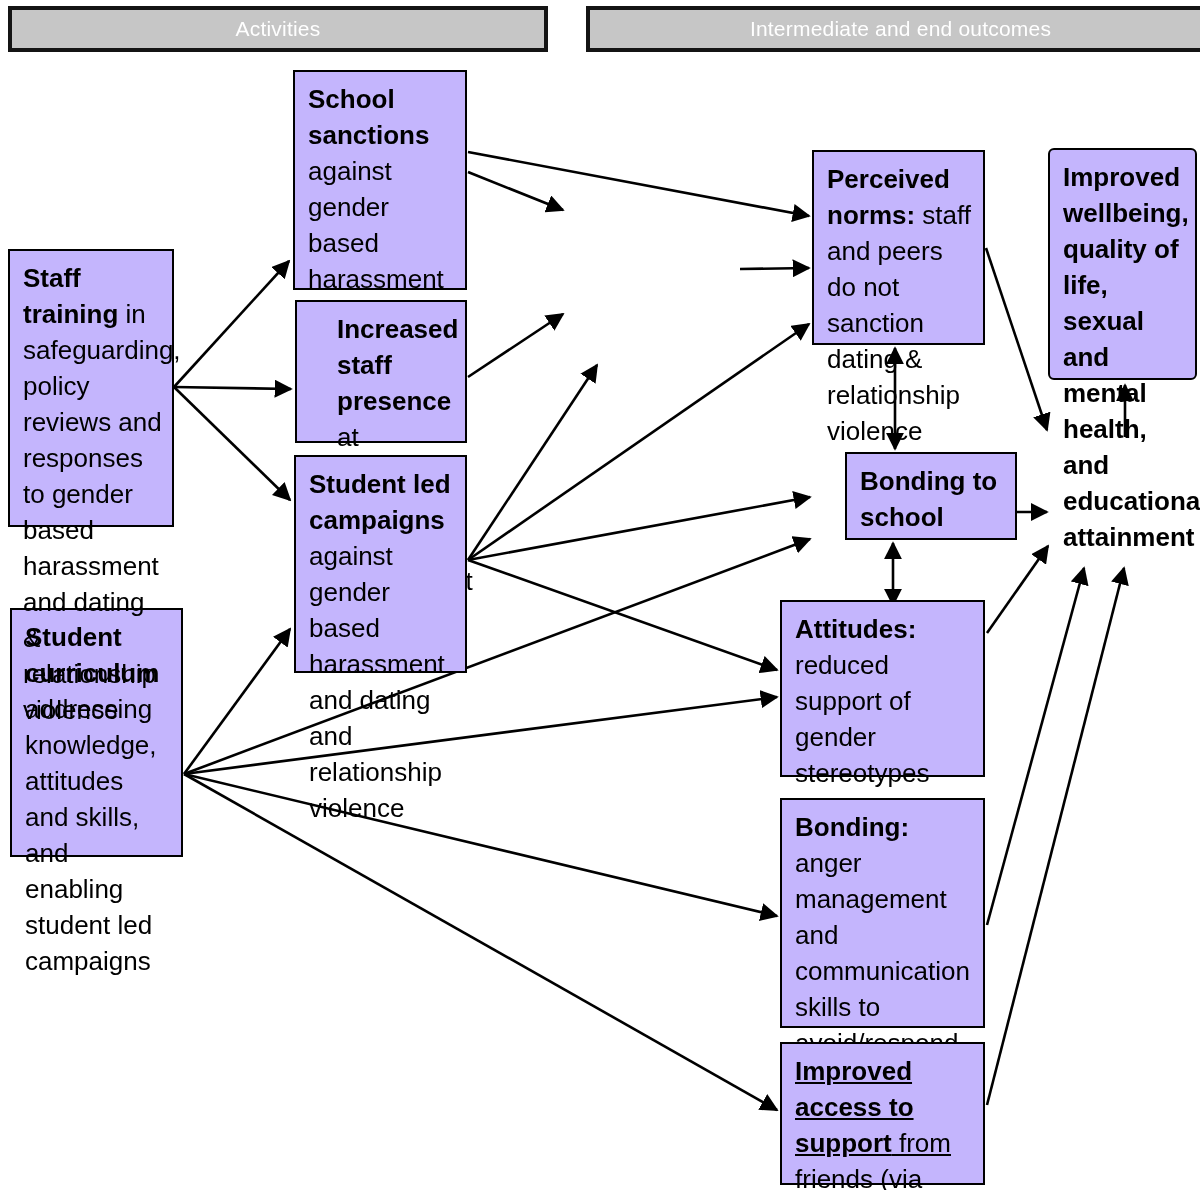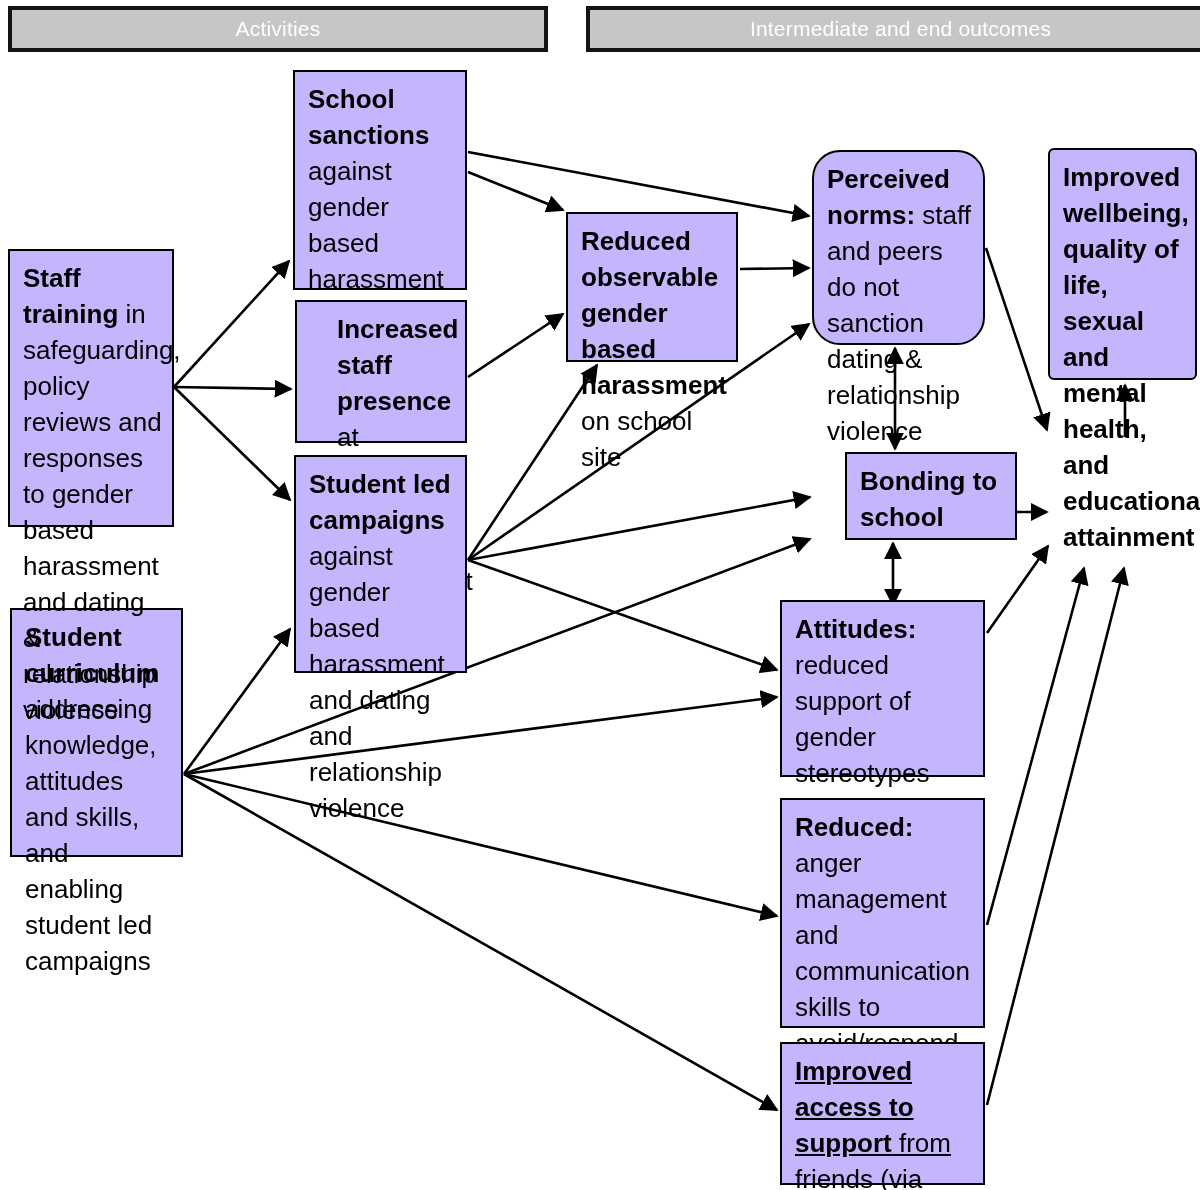--- a/index.html
+++ b/index.html
@@ -23,21 +23,21 @@
     padding:9px 8px 6px 13px;
     font-size:26px;line-height:36px;
   }
   .box .b{font-weight:bold;}
   #n-staff-training{left:8px;top:249px;width:166px;height:278px;}
   #n-student-curriculum{left:10px;top:608px;width:173px;height:249px;}
   #n-school-sanctions{left:293px;top:70px;width:174px;height:220px;}
   #n-staff-presence{left:295px;top:300px;width:172px;height:143px;padding-left:40px;}
   #n-student-campaigns{left:294px;top:455px;width:173px;height:218px;}
   #n-reduced-harassment{left:566px;top:212px;width:172px;height:150px;}
-  #n-perceived-norms{left:812px;top:150px;width:173px;height:195px;border-radius:28px;}
+  #n-perceived-norms{left:812px;top:150px;width:173px;height:195px;}
   #n-bonding{left:813px;top:452px;width:172px;height:88px;margin-left:32px;}
   #n-attitudes{left:780px;top:600px;width:205px;height:177px;}
   #n-control{left:780px;top:798px;width:205px;height:230px;}
   #n-improved-access{left:780px;top:1042px;width:205px;height:143px;text-decoration:underline;}
   #n-improved-wellbeing{left:1048px;top:148px;width:149px;height:232px;border-radius:6px;}
   #n-reduced-violence{left:1052px;top:440px;width:146px;height:123px;}
 </style>
 </head>
 <body>
 
@@ -95,38 +95,35 @@
   </div>
 
   <div class="box" id="n-staff-presence">
     <span class="b">Increased staff presence</span><span> at hotspots for gender based harassment</span>
   </div>
 
   <div class="box" id="n-student-campaigns">
     <span class="b">Student led campaigns</span><span> against gender based harassment and dating and relationship violence</span>
   </div>
 
-  <div class="box" id="n-reduced-harassment">
-    <span class="b">Reduced observable gender based harassment</span><span> on school site</span>
-  </div>
 
   <div class="box" id="n-perceived-norms">
     <span class="b">Perceived norms:</span><span> staff and peers do not sanction dating &amp; relationship violence</span>
   </div>
 
   <div class="box" id="n-bonding">
     <span class="b">Bonding to school</span><span></span>
   </div>
 
   <div class="box" id="n-attitudes">
     <span class="b">Attitudes:</span><span> reduced support of gender stereotypes and of dating &amp; relationship violence</span>
   </div>
 
   <div class="box" id="n-control">
-    <span class="b">Reduced:</span><span> anger management and communication skills to avoid/respond to dating &amp; relationship violence</span>
+    <span class="b">Bonding:</span><span> anger management and communication skills to avoid/respond to dating &amp; relationship violence</span>
   </div>
 
   <div class="box" id="n-improved-access">
     <span class="b">Improved access to support</span><span> from friends (via Circle of 6 app) and local services</span>
   </div>
 
   <div class="box" id="n-improved-wellbeing">
     <span class="b">Improved wellbeing, quality of life, sexual and mental health, and educational attainment</span><span></span>
   </div>
 

